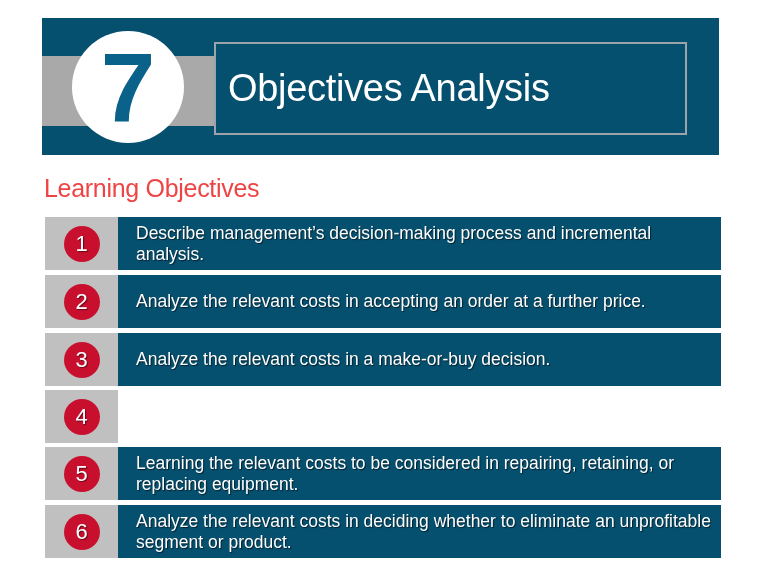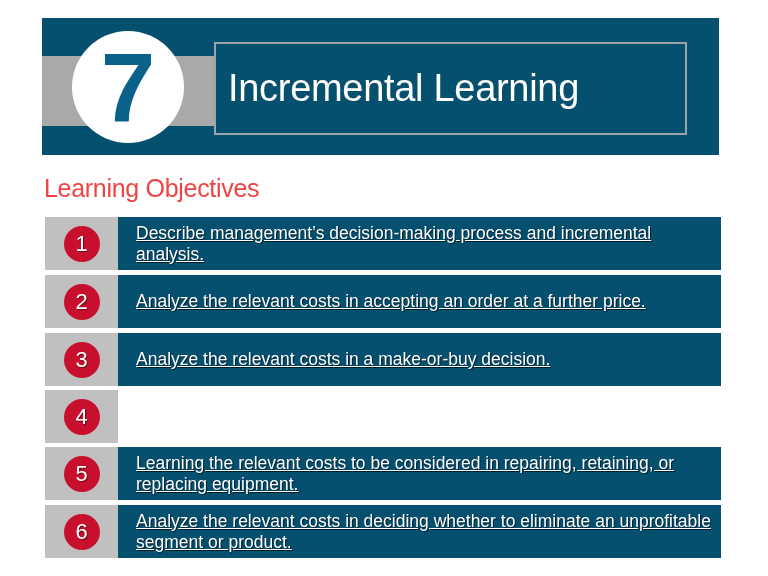--- a/index.html
+++ b/index.html
@@ -44,33 +44,33 @@
     display: flex; align-items: center; justify-content: center;
   }
   .num-badge {
     width: 36px; height: 36px; border-radius: 50%; background: #c8102e;
     color: #ffffff; font-size: 22px; display: flex; align-items: center; justify-content: center;
     text-shadow: 1px 1px 1px rgba(0,0,0,0.5);
   }
   .text-cell {
     flex: 1; background: #06506f; color: #ffffff; font-size: 17.5px; line-height: 21px;
     display: flex; align-items: center; padding-left: 18px; padding-right: 10px;
-    text-shadow: 1px 1px 1px rgba(0,0,0,0.6); box-sizing: border-box; text-decoration: underline;
+    text-shadow: 1px 1px 1px rgba(0,0,0,0.6); box-sizing: border-box;
   }
 </style>
 </head>
 <body>
 
 <div class="header">
   <div class="gray-band"></div>
   <div class="chapter-circle">
     <span class="chapter-num">7</span>
   </div>
   <div class="title-box">
-    <span class="title-text">Incremental Learning</span>
+    <span class="title-text">Objectives Analysis</span>
   </div>
 </div>
 
 <div class="lo-heading">Learning Objectives</div>
 
 <div class="obj-row" style="top:217px;">
   <div class="num-cell">
     <div class="num-badge">1</div>
   </div>
   <div class="text-cell">Describe management’s decision-making process and incremental analysis.</div>

